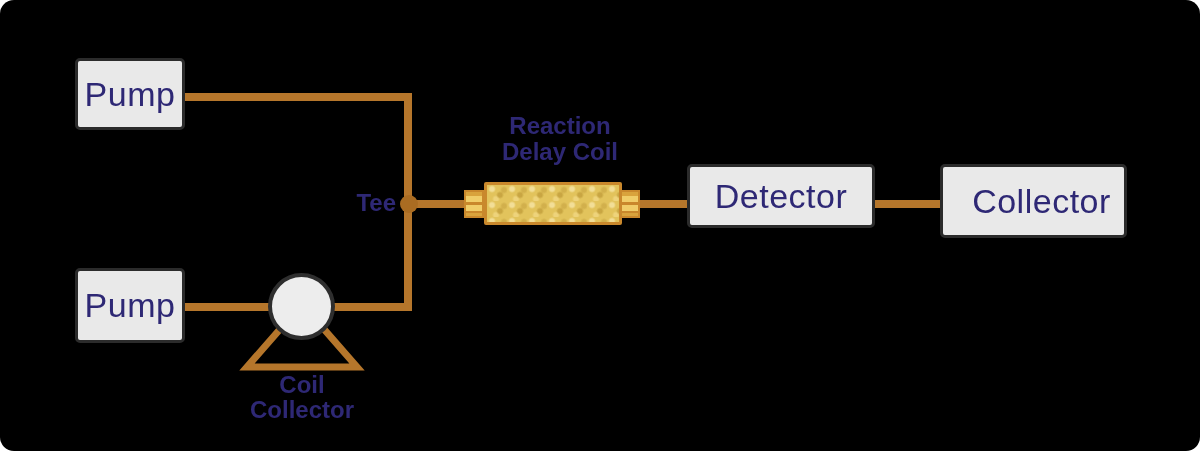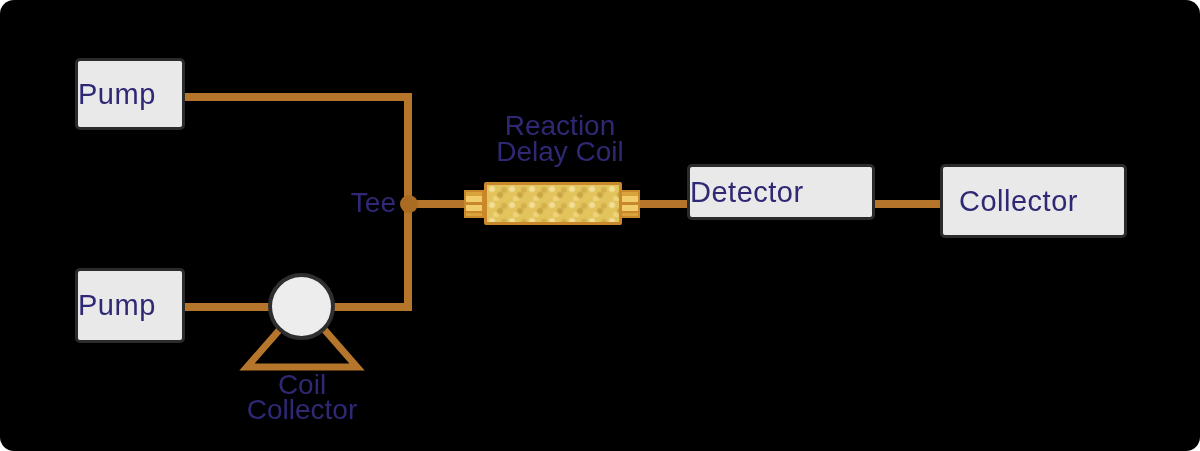--- a/index.html
+++ b/index.html
@@ -22,26 +22,26 @@
   #pipe-coil-det{left:638px;top:200px;width:50px;}
   #pipe-det-col{left:875px;top:200px;width:65px;}
   .tee-dot{
     position:absolute;left:400px;top:195px;width:18px;height:18px;
     border-radius:50%;background:#aa6c22;
   }
   
   .node-box{
     position:absolute;box-sizing:border-box;
     background:#e9e9e9;border:3px solid #2b2b2b;border-radius:5px;
-    display:flex;align-items:center;justify-content:flex-start;
-    color:#2e2875;font-size:29px;letter-spacing:0.5px;
+    display:flex;align-items:center;justify-content:center;
+    color:#2e2875;font-size:34px;letter-spacing:0.5px;
   }
   #pump-top{left:75px;top:58px;width:110px;height:72px;}
   #pump-bottom{left:75px;top:268px;width:110px;height:75px;}
-  #detector{left:687px;top:164px;width:188px;height:56px;}
+  #detector{left:687px;top:164px;width:188px;height:64px;}
   #collector{left:940px;top:164px;width:187px;height:74px;padding-left:16px;}
   
   #injector-triangle{position:absolute;left:235px;top:290px;}
   .injector-circle{
     position:absolute;left:268px;top:273px;width:67px;height:67px;
     box-sizing:border-box;background:#ededed;border:4px solid #2e2e2e;border-radius:50%;
   }
   
   .coil-body{
     position:absolute;left:484px;top:182px;width:138px;height:43px;
@@ -62,21 +62,21 @@
       #f0cd68 4px, #f0cd68 10px,
       #c9882c 10px, #c9882c 13px,
       #f0cd68 13px, #f0cd68 19px,
       #c9882c 19px, #c9882c 21px,
       #d9a33c 21px, #d9a33c 24px);
   }
   #fitting-left{left:464px;}
   #fitting-right{left:620px;}
   
   .flabel{
-    position:absolute;color:#2e2875;font-weight:400;font-size:28px;line-height:26px;
+    position:absolute;color:#2e2875;font-weight:700;font-size:24px;line-height:26px;
   }
   #label-coil{left:460px;top:113px;width:200px;text-align:center;}
   #label-tee{left:330px;top:190px;width:66px;text-align:right;}
   #label-injector{left:228px;top:372px;width:148px;text-align:center;line-height:25px;}
 </style>
 </head>
 <body>
 
 <div class="canvas">
 

